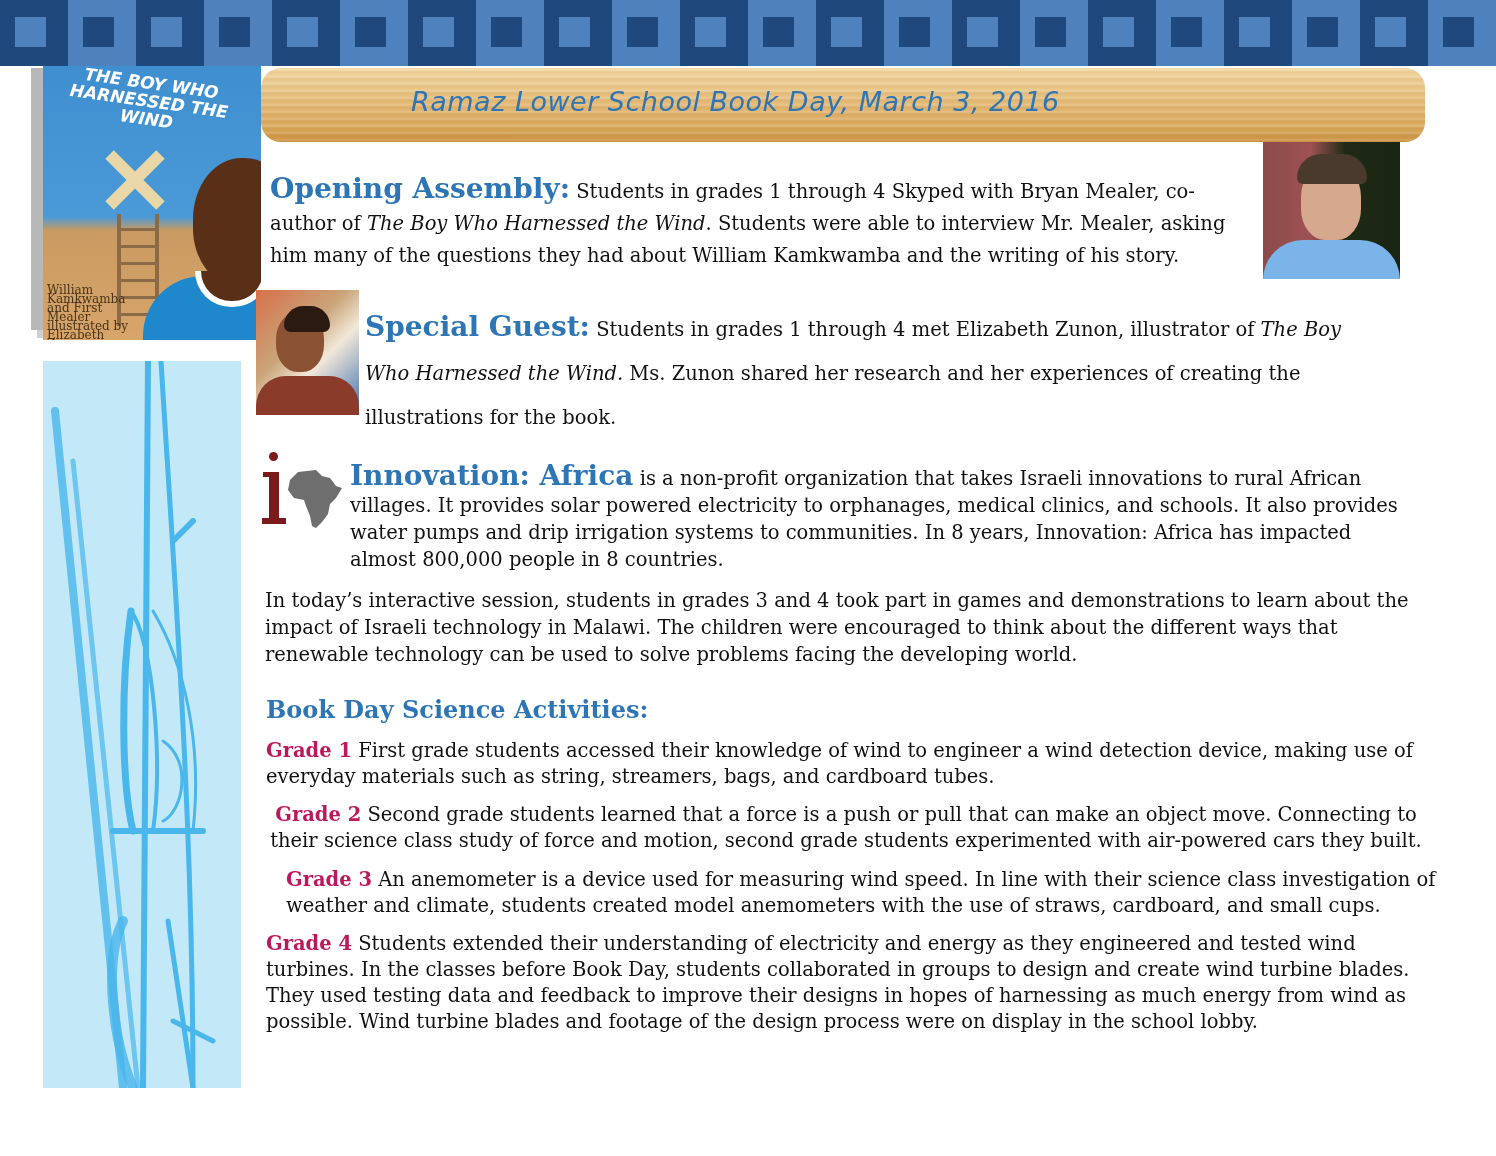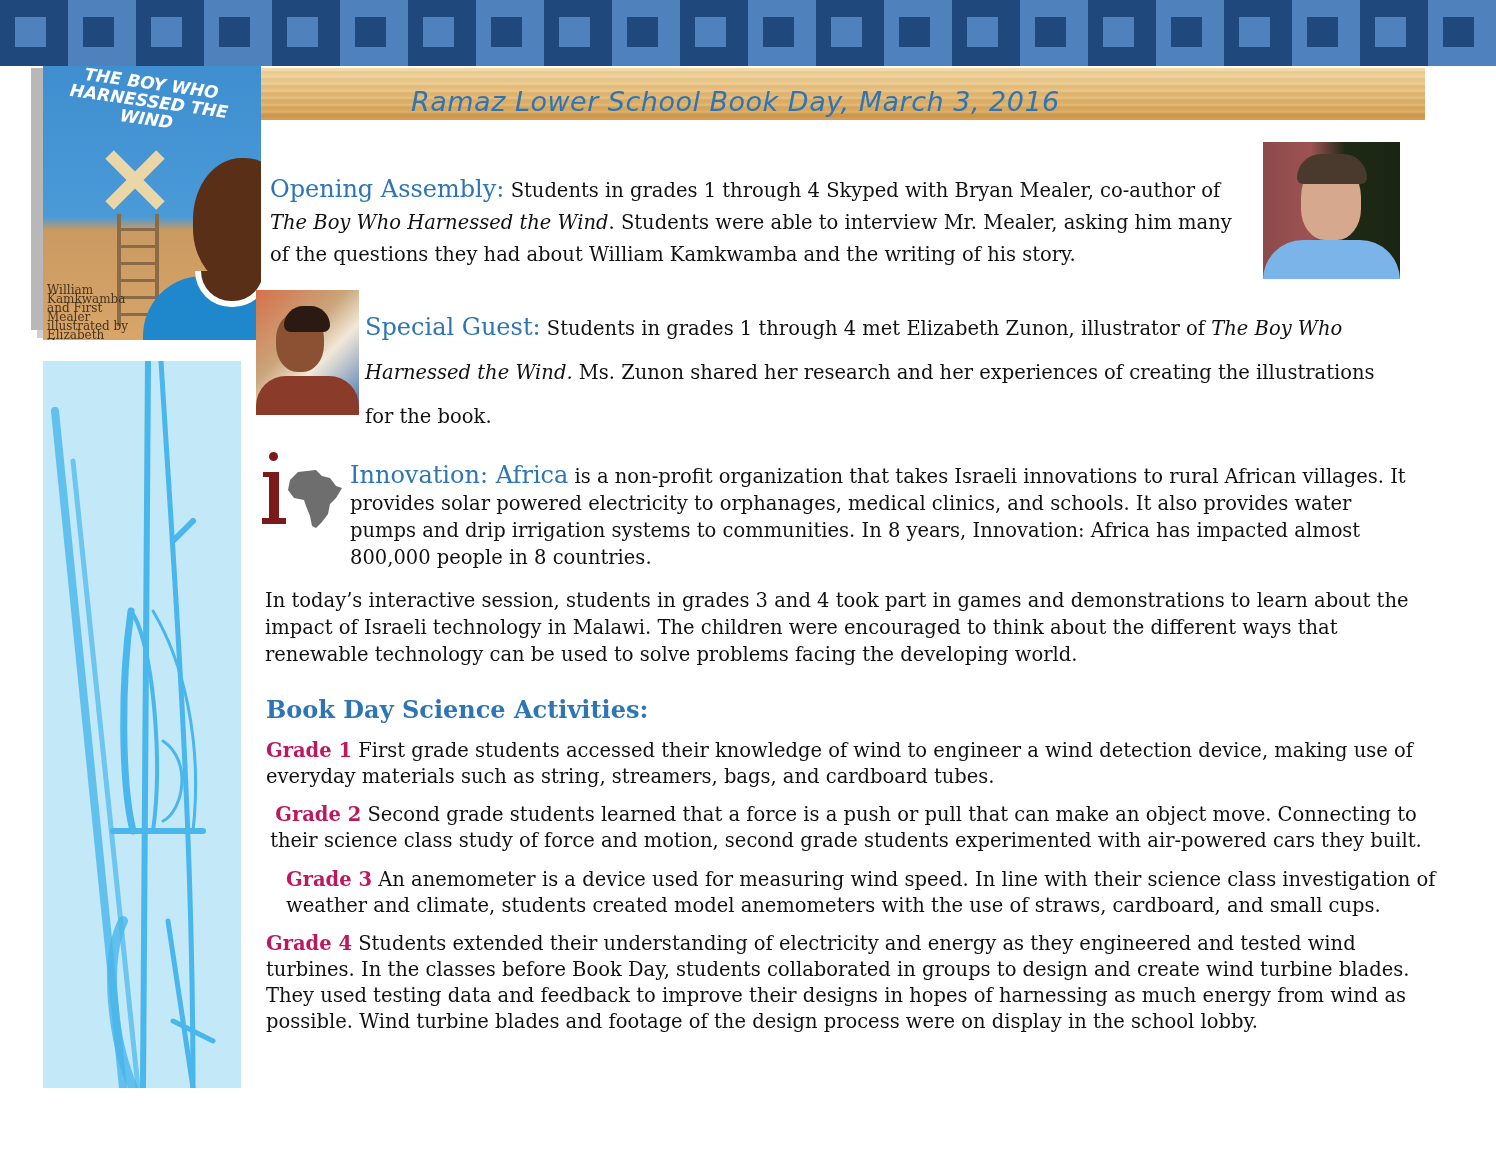--- a/index.html
+++ b/index.html
@@ -16,24 +16,25 @@
   }
   .tile { width:68px; height:66px; flex:0 0 68px; position:relative; }
   .tile.dark { background:#1f497d; }
   .tile.light { background:#4f81bd; }
   .tile .inner { position:absolute; left:15px; top:17px; width:31px; height:30px; }
   .tile.dark .inner { background:#4f81bd; }
   .tile.light .inner { background:#1f497d; }
 
   
   .wood {
-    position:absolute; left:261px; top:68px; width:1164px; height:52px;
+    position:absolute; left:261px; top:68px; width:1164px; height:74px;
     background:
       repeating-linear-gradient(180deg, rgba(255,255,255,0.0) 0px, rgba(255,255,255,0.18) 2px, rgba(160,100,30,0.10) 4px, rgba(255,255,255,0.0) 7px),
       linear-gradient(180deg,#f3d7a0 0%,#eac98c 25%,#e2b56f 55%,#d9a85c 80%,#c98f3f 100%);
+    border-radius: 20px;
   }
   .wood-title {
     position:absolute; left:150px; top:18px;
     font-family:"DejaVu Sans", sans-serif; font-style:italic;
     font-size:27px; color:#2e75b6; letter-spacing:0.5px;
   }
 
   
   .book-shadow { position:absolute; left:31px; top:68px; width:14px; height:262px; background:#b8b8b8; }
   .book-shadow2 { position:absolute; left:37px; top:330px; width:224px; height:8px; background:#d0d0d0; }
@@ -101,21 +102,21 @@
   
   .ia-logo { position:absolute; left:260px; top:448px; width:84px; height:82px; }
   .ia-dot { position:absolute; left:9px; top:4px; width:9px; height:9px; border-radius:50%; background:#7a1a1a; }
   .ia-stem { position:absolute; left:9px; top:24px; width:10px; height:46px; background:#7a1a1a; }
   .ia-base { position:absolute; left:2px; top:70px; width:24px; height:6px; background:#7a1a1a; }
   .ia-serif { position:absolute; left:3px; top:24px; width:8px; height:5px; background:#7a1a1a; }
   .ia-africa { position:absolute; left:28px; top:22px; width:54px; height:58px; }
 
   
   .text { position:absolute; font-size:19.5px; line-height:32px; color:#111; }
-  .heading { color:#2e75b6; font-weight:normal; font-size:24px; }
+  .heading { color:#2e75b6; font-weight:bold; font-size:28px; }
   .it { font-style:italic; }
 
   .opening { left:270px; top:173px; width:975px; }
   .guest { left:365px; top:305px; width:1010px; line-height:44px; }
   .innov { left:350px; top:445px; width:1060px; line-height:27px;margin-top:17px; }
   .session { left:265px; top:562px; width:1160px; line-height:27px;margin-top:25px; }
   .sci-head { left:266px; top:694px; font-size:24px; color:#2e75b6; font-weight:bold; }
   .grade { left:266px; width:1160px; line-height:26px; }
   .g1 { top:738px; }
   .g2 { top:802px;text-align:center; }

